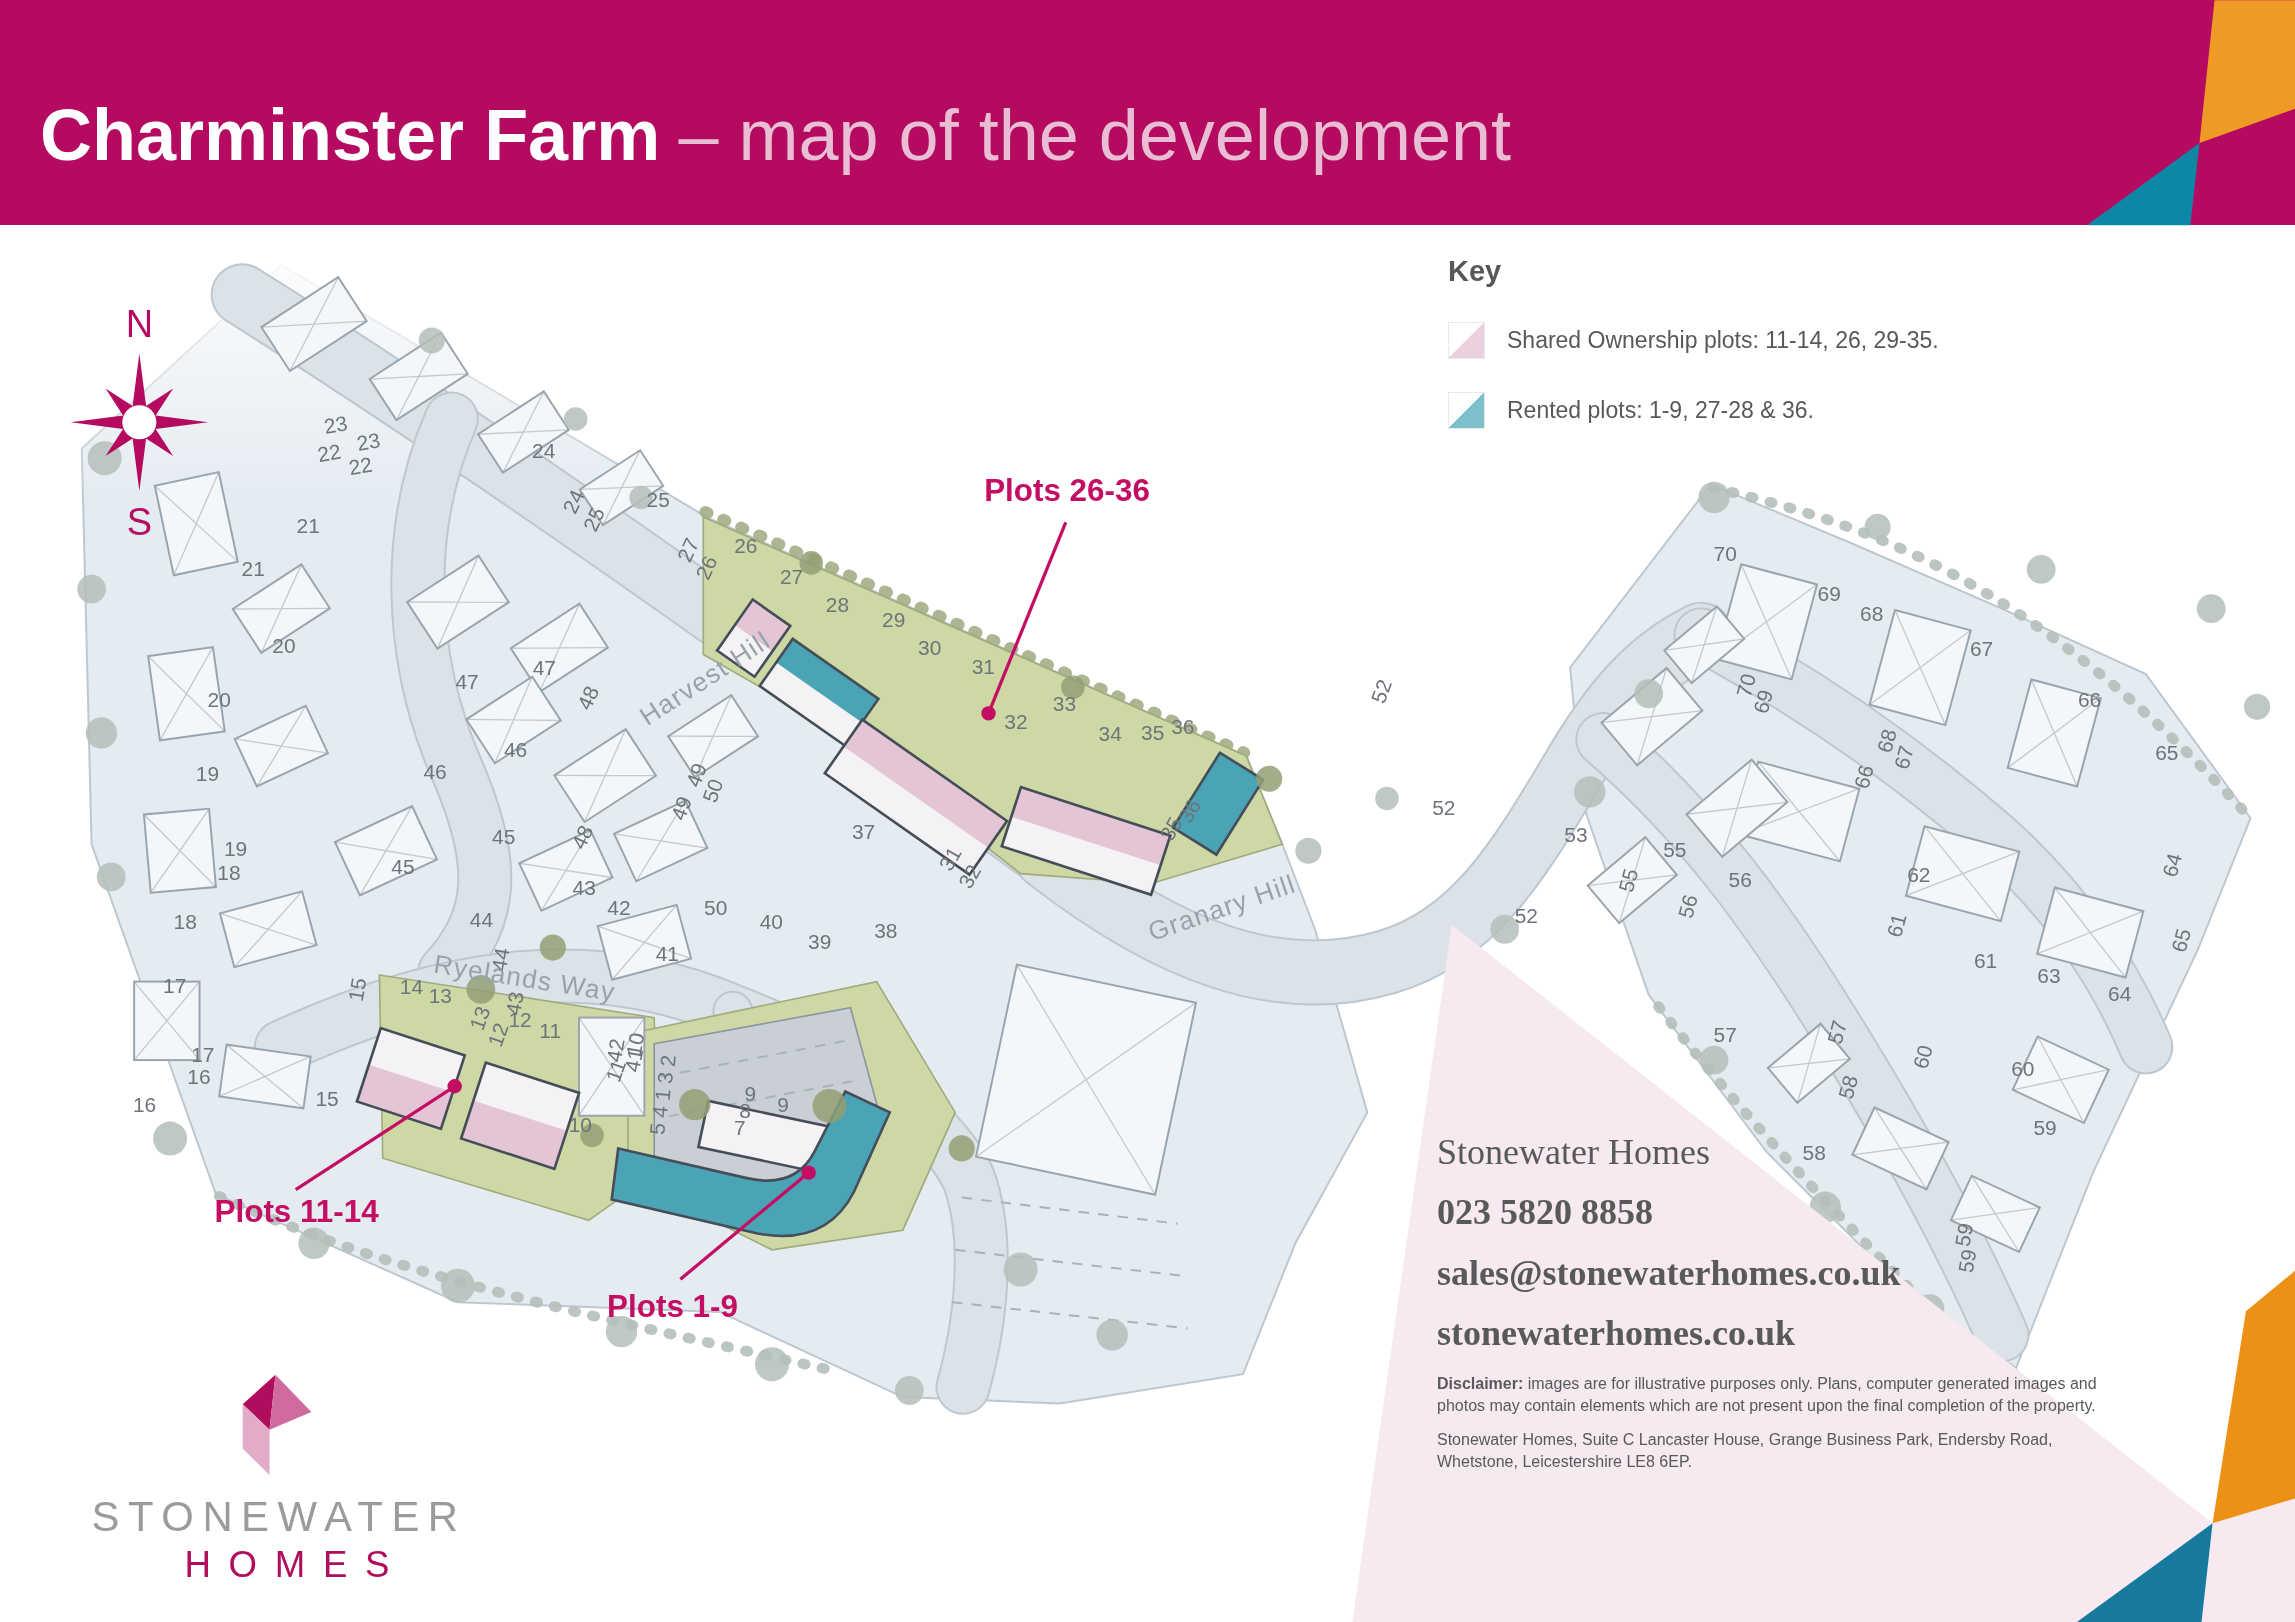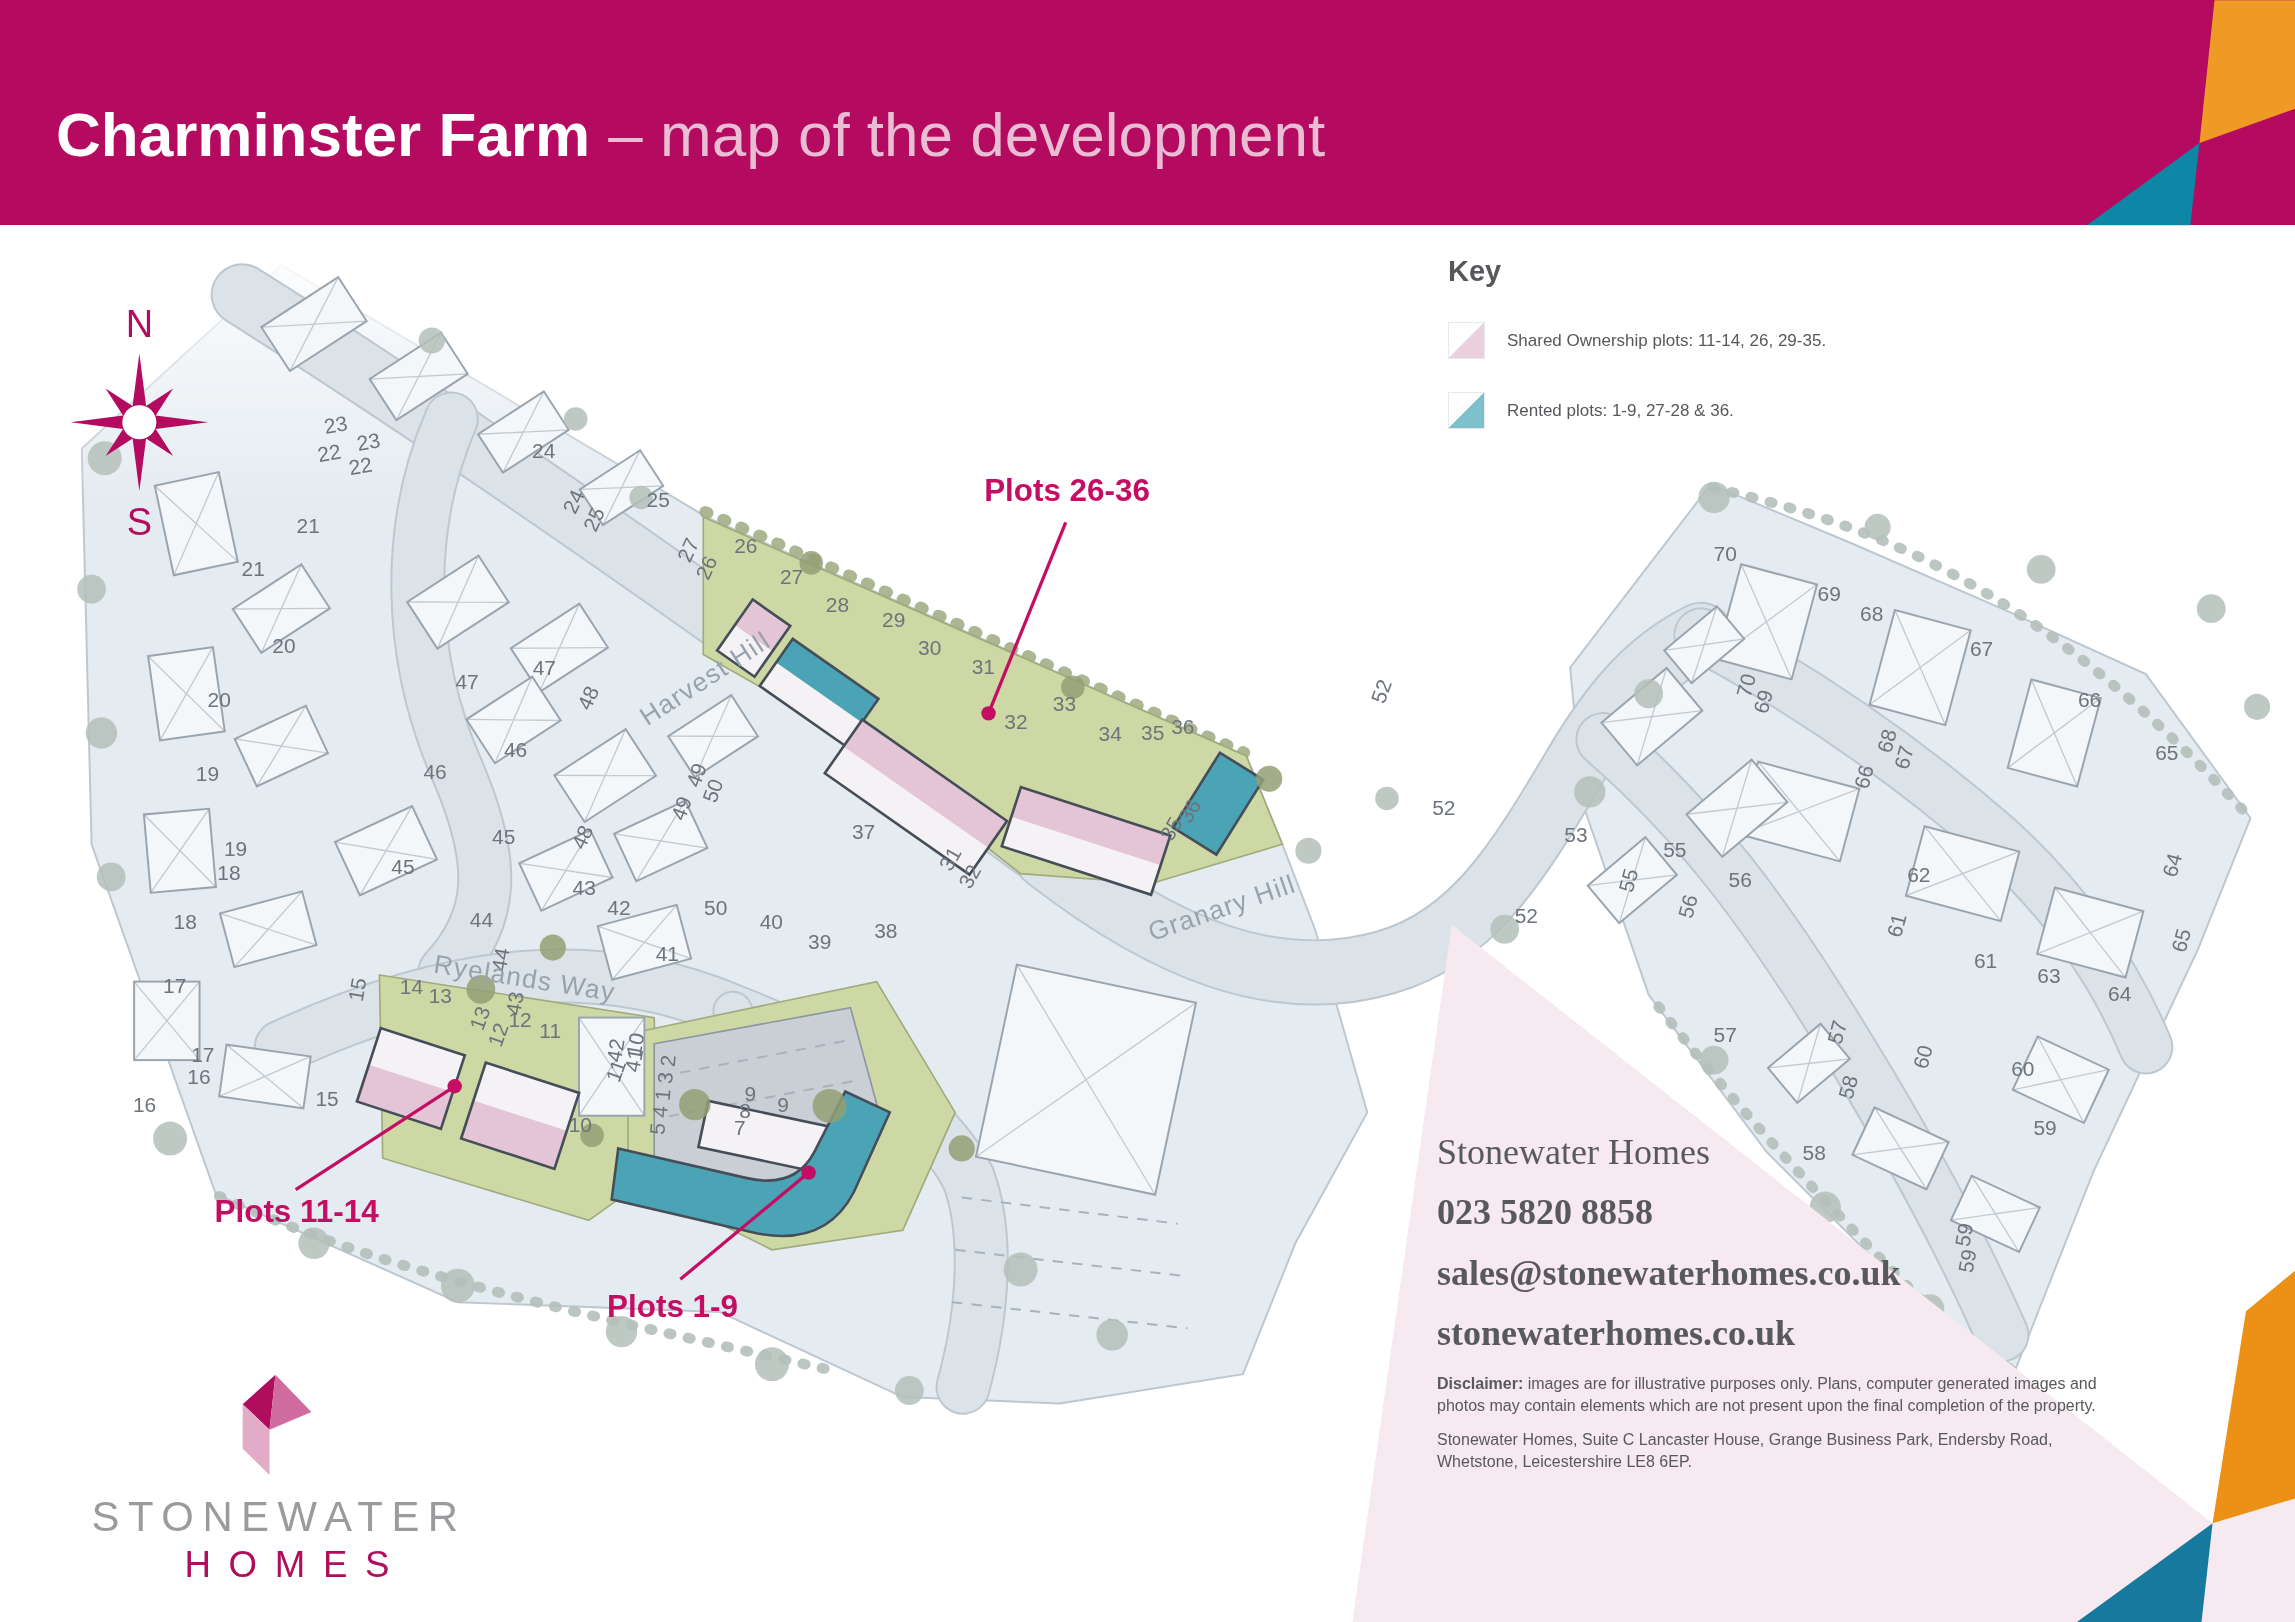--- a/index.html
+++ b/index.html
@@ -5,31 +5,31 @@
   html,body{margin:0;padding:0;}
   body{
     width:2295px;height:1623px;position:relative;overflow:hidden;
     background:#ffffff;font-family:"Liberation Sans",sans-serif;
   }
   
   .header{
     position:absolute;left:0;top:0;width:2295px;height:225px;
     background:#b40a60;display:flex;align-items:center;z-index:1;
   }
-  .title{padding-left:56px;font-size:62px;white-space:nowrap;letter-spacing:0;margin-top:44px;}
+  .title{padding-left:40px;font-size:72px;white-space:nowrap;letter-spacing:0;margin-top:44px;}
   .title .t-bold{color:#ffffff;font-weight:bold;}
   .title .t-light{color:#e9bdd4;font-weight:300;margin-left:18.3px;}
   
   #site-svg{position:absolute;left:0;top:0;width:2295px;height:1623px;z-index:2;pointer-events:none;}
   
   .key{position:absolute;left:1448px;top:243px;z-index:5;color:#57585b;}
   .key h3{margin:12px 0 34px 0;font-size:29px;font-weight:bold;}
   .key-row{display:flex;align-items:center;margin-bottom:33px;}
   .key-swatch{width:37px;height:37px;margin-right:22px;border:0.7px solid #e7eaec;box-sizing:border-box;}
-  .key-label{font-size:17px;font-weight:400;text-align:right;}
+  .key-label{font-size:23px;font-weight:400;text-align:right;}
   
   .contact{position:absolute;left:1437px;top:1131px;z-index:5;color:#58595b;}
   .contact h2{margin:0 0 30px 0;font-size:38px;font-weight:400;color:#bb0f63;}
   .contact .c-line{font-size:36px;margin:0 0 18.3px 0;font-family:Liberation Serif, serif;}
   .contact .c-bold{font-weight:bold;}
   
   .disclaimer{position:absolute;left:1437px;top:1373px;width:681px;z-index:5;color:#58595b;}
   .disclaimer p{margin:0 0 11.8px 0;font-size:16px;line-height:1.38;}
   .disclaimer .b{font-weight:bold;}
   

